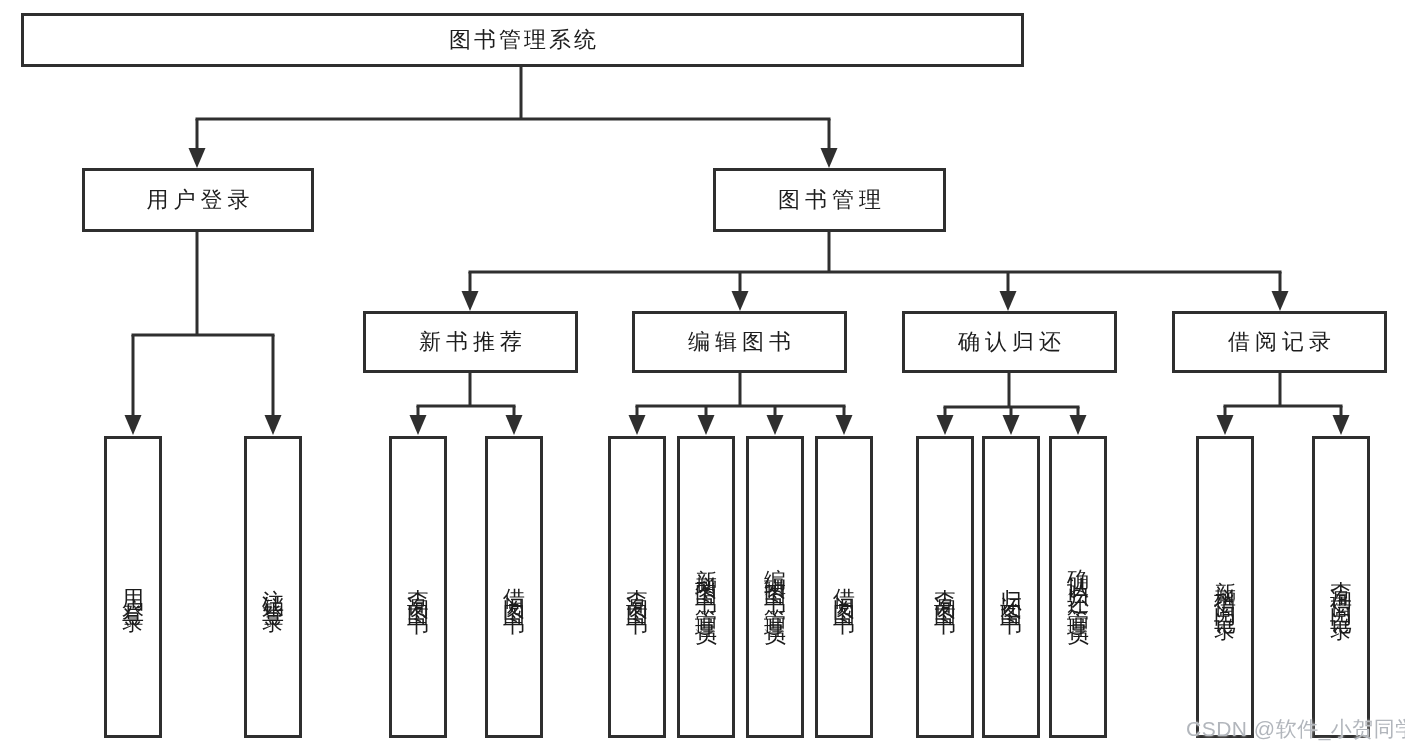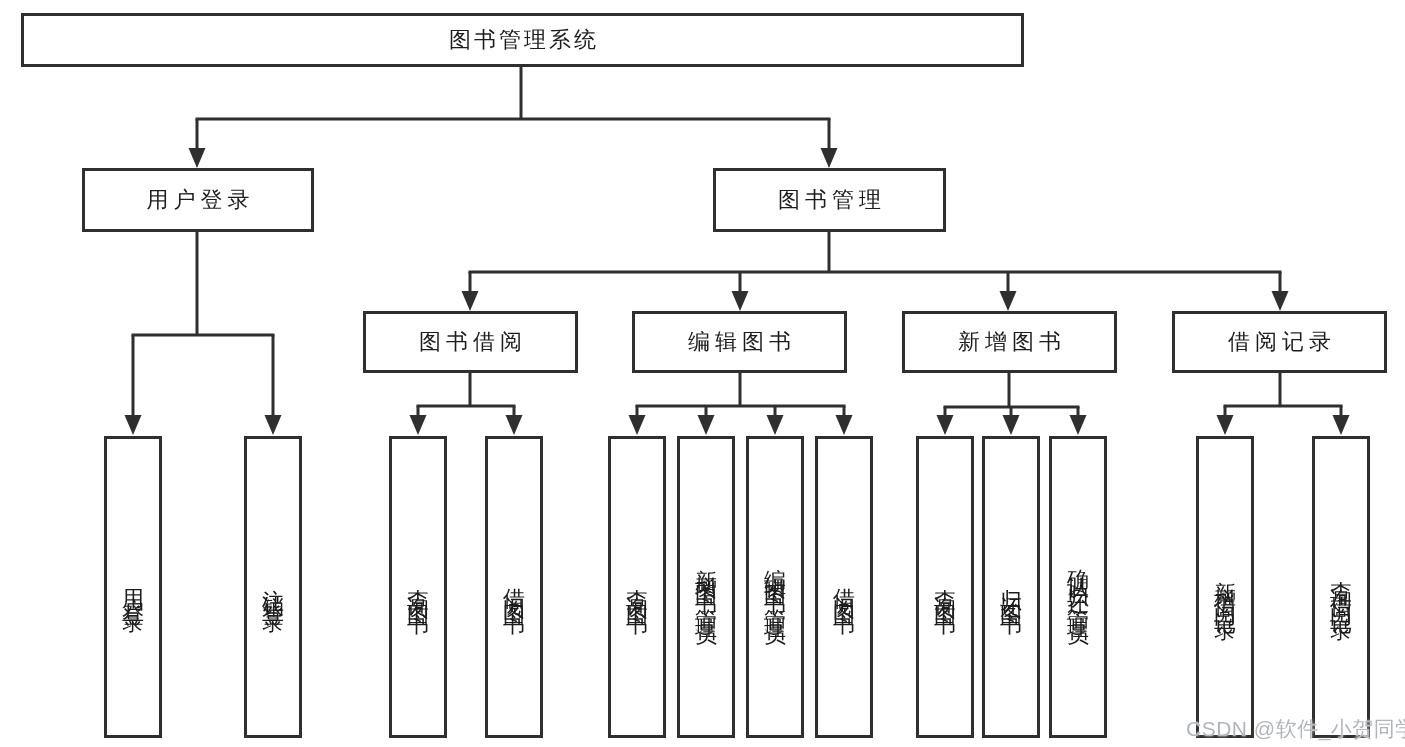--- a/index.html
+++ b/index.html
@@ -122,27 +122,27 @@
   </div>
 
   <div class="node h" style="left:82px;top:168px;width:232px;height:64px">
     <span>用户登录</span>
   </div>
   <div class="node h" style="left:713px;top:168px;width:233px;height:64px">
     <span>图书管理</span>
   </div>
 
   <div class="node h" style="left:363px;top:311px;width:215px;height:62px">
-    <span>图书借阅</span>
+    <span>新书推荐</span>
   </div>
   <div class="node h" style="left:632px;top:311px;width:215px;height:62px">
     <span>编辑图书</span>
   </div>
   <div class="node h" style="left:902px;top:311px;width:215px;height:62px">
-    <span>新增图书</span>
+    <span>确认归还</span>
   </div>
   <div class="node h" style="left:1172px;top:311px;width:215px;height:62px">
     <span>借阅记录</span>
   </div>
 
   <div class="node v" style="left:104px;top:436px;width:58px;height:302px">
     <span>用户登录</span>
   </div>
   <div class="node v" style="left:244px;top:436px;width:58px;height:302px">
     <span>注销登录</span>

